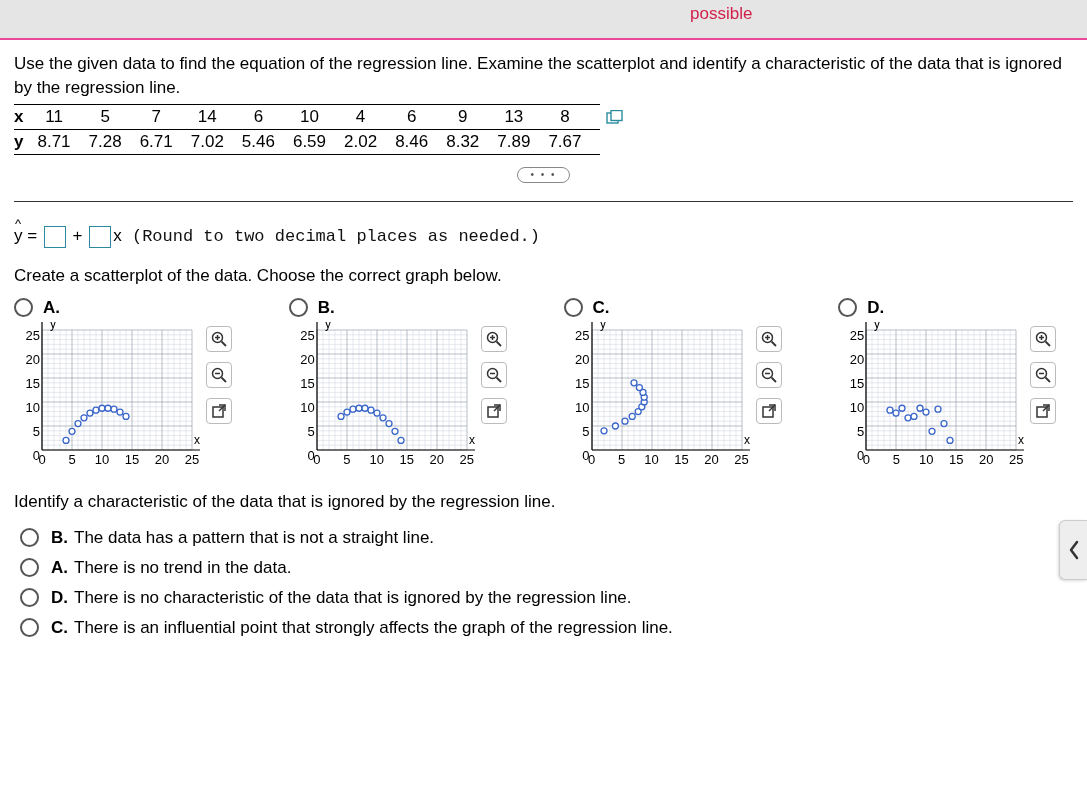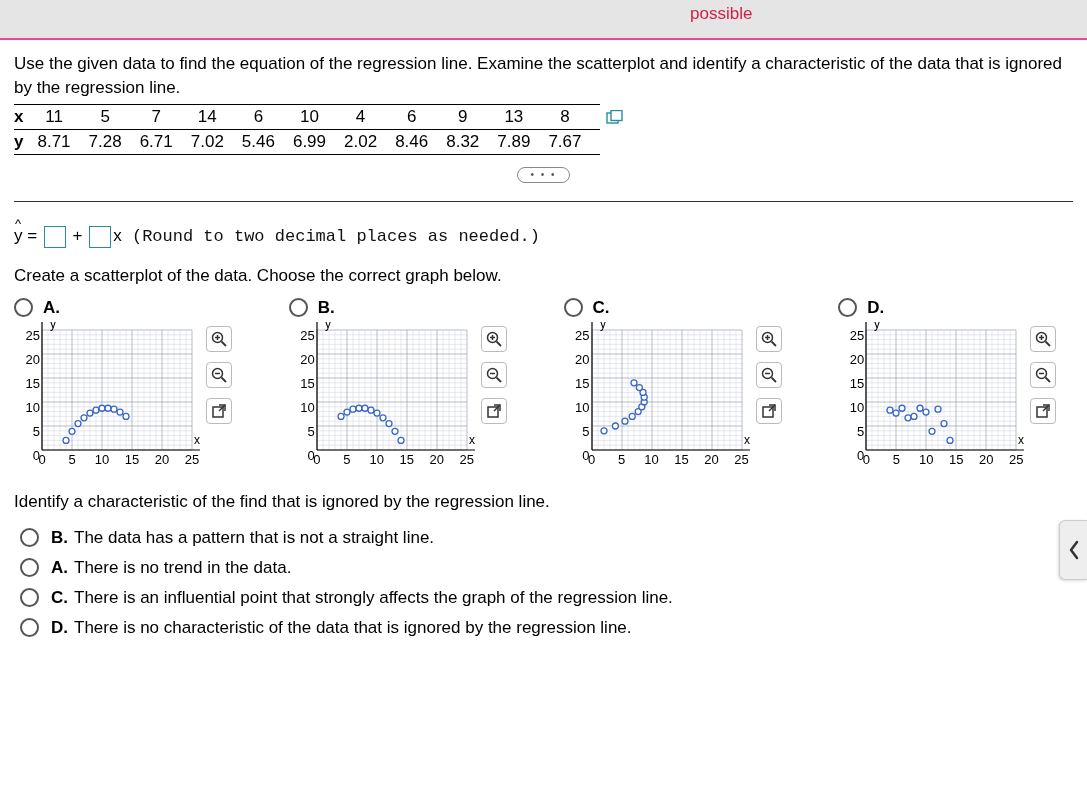--- a/index.html
+++ b/index.html
@@ -135,21 +135,21 @@
         </span>
       </td>
     </tr>
     <tr class="row-bot">
       <td>y</td>
       <td>8.71</td>
       <td>7.28</td>
       <td>6.71</td>
       <td>7.02</td>
       <td>5.46</td>
-      <td>6.99</td>
+      <td>6.59</td>
       <td>2.02</td>
       <td>8.46</td>
       <td>8.32</td>
       <td>7.89</td>
       <td>7.67</td>
       <td style="border:none;"></td>
     </tr>
   </tbody>
     </table>
 
@@ -597,38 +597,38 @@
                 <rect x="1" y="3" width="10" height="10" fill="none" stroke="#333" stroke-width="1.5"></rect>
                 <polyline points="7,1 13,1 13,7" fill="none" stroke="#333" stroke-width="1.5"></polyline>
                 <line x1="13" y1="1" x2="7" y2="7" stroke="#333" stroke-width="1.5"></line>
               </svg>
             </div>
         </div>
       </div>
     </div>
     </div>
 
-  <div class="q2-prompt">Identify a characteristic of the find that is ignored by the regression line.</div>
+  <div class="q2-prompt">Identify a characteristic of the data that is ignored by the regression line.</div>
 
   <div id="q2opts">
     <div class="opt-row">
       <div class="radio"></div>
       <div class="opt-label"><span class="opt-letter">B.</span><span>The data has a pattern that is not a straight line.</span></div>
     </div>
     <div class="opt-row">
       <div class="radio"></div>
       <div class="opt-label"><span class="opt-letter">A.</span><span>There is no trend in the data.</span></div>
     </div>
     <div class="opt-row">
       <div class="radio"></div>
-      <div class="opt-label"><span class="opt-letter">C.</span><span>There is an influential point that strongly affects the graph of the regression line.</span></div>
+      <div class="opt-label"><span class="opt-letter">D.</span><span>There is no characteristic of the data that is ignored by the regression line.</span></div>
     </div>
     <div class="opt-row">
       <div class="radio"></div>
-      <div class="opt-label"><span class="opt-letter">D.</span><span>There is no characteristic of the data that is ignored by the regression line.</span></div>
+      <div class="opt-label"><span class="opt-letter">C.</span><span>There is an influential point that strongly affects the graph of the regression line.</span></div>
     </div>
     </div>
 
 </div>
 
 <div class="side-tab">
   <svg viewBox="0 0 14 22">
       <polyline points="10,3 4,11 10,19" fill="none" stroke="#333" stroke-width="2.5" stroke-linecap="round" stroke-linejoin="round"></polyline>
     </svg>
 </div>

